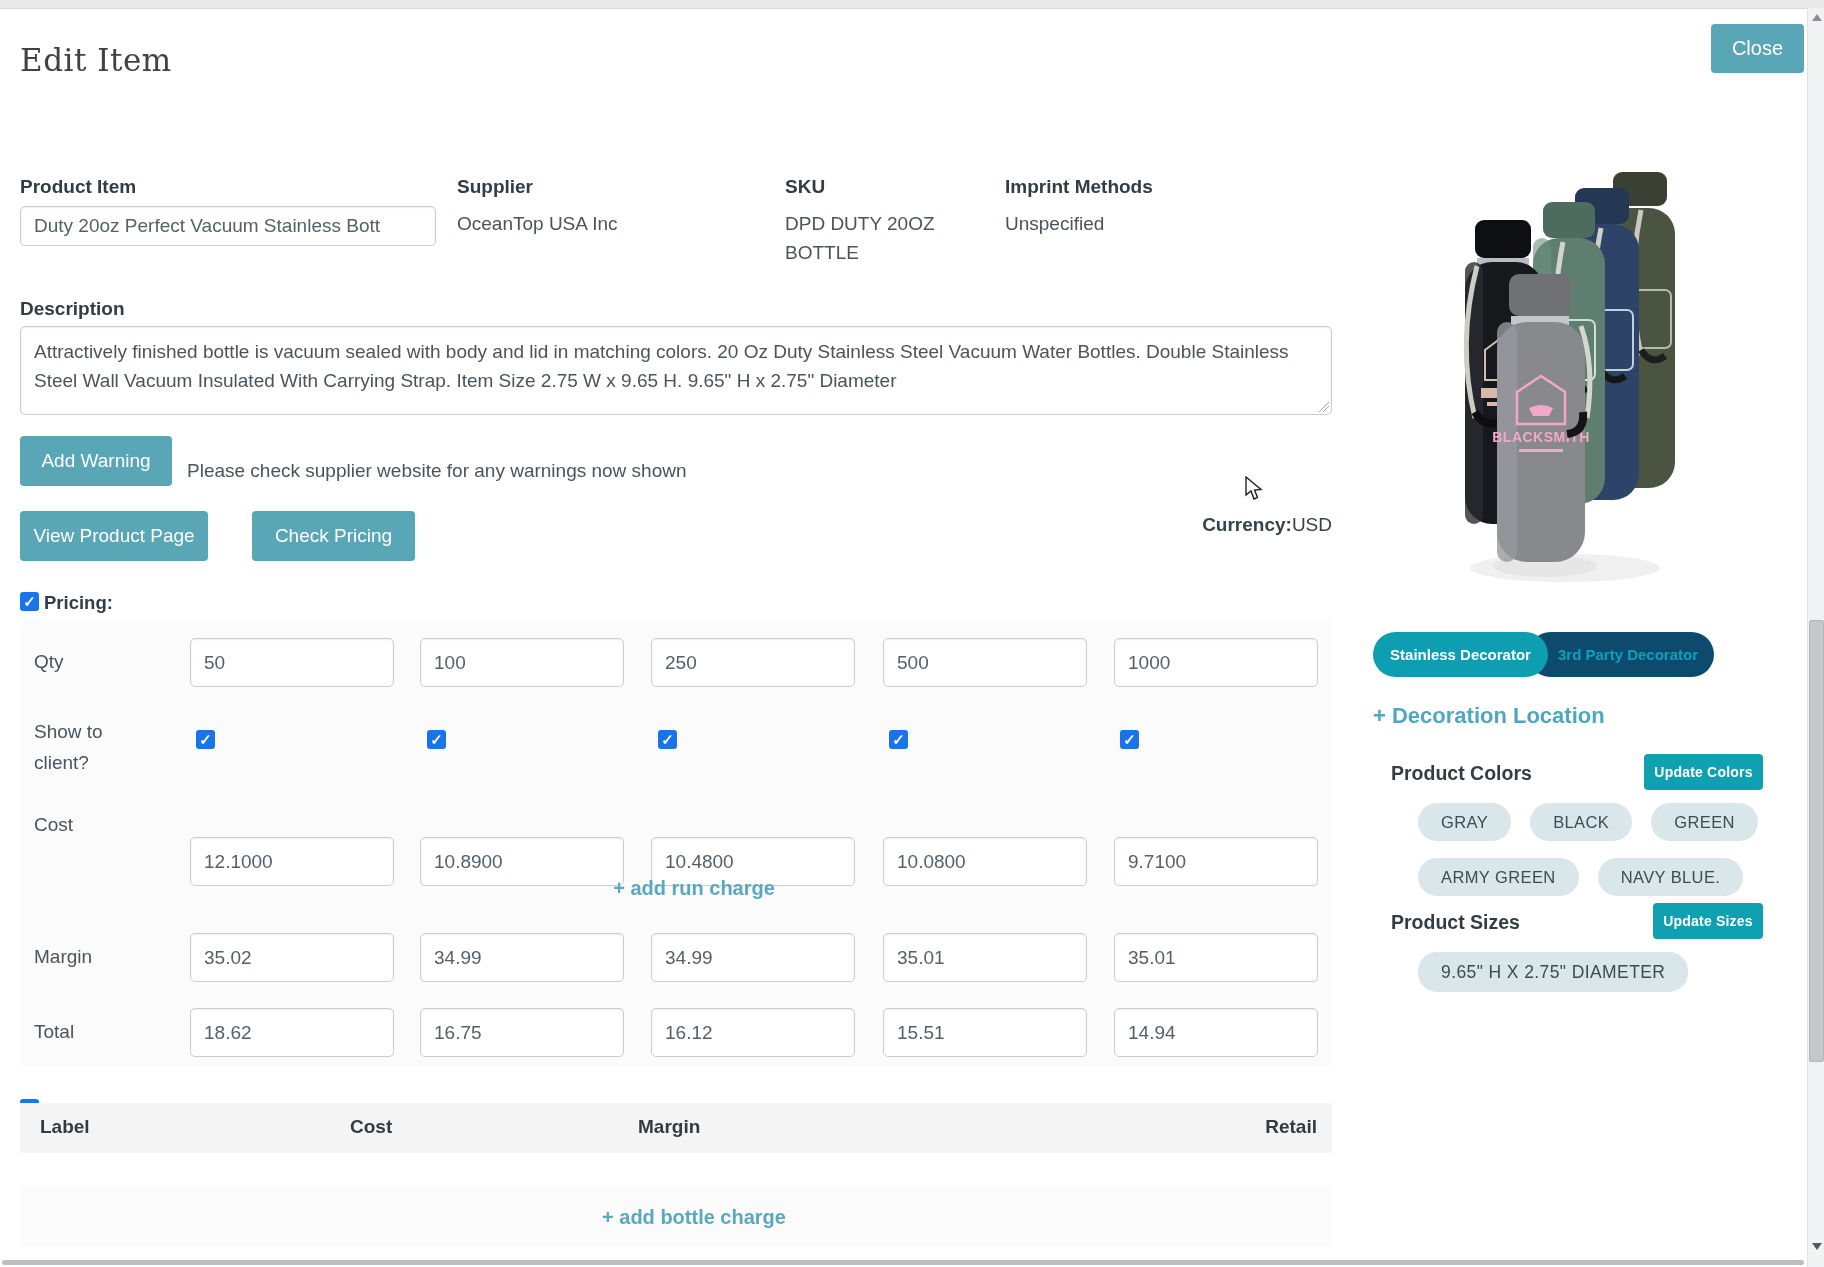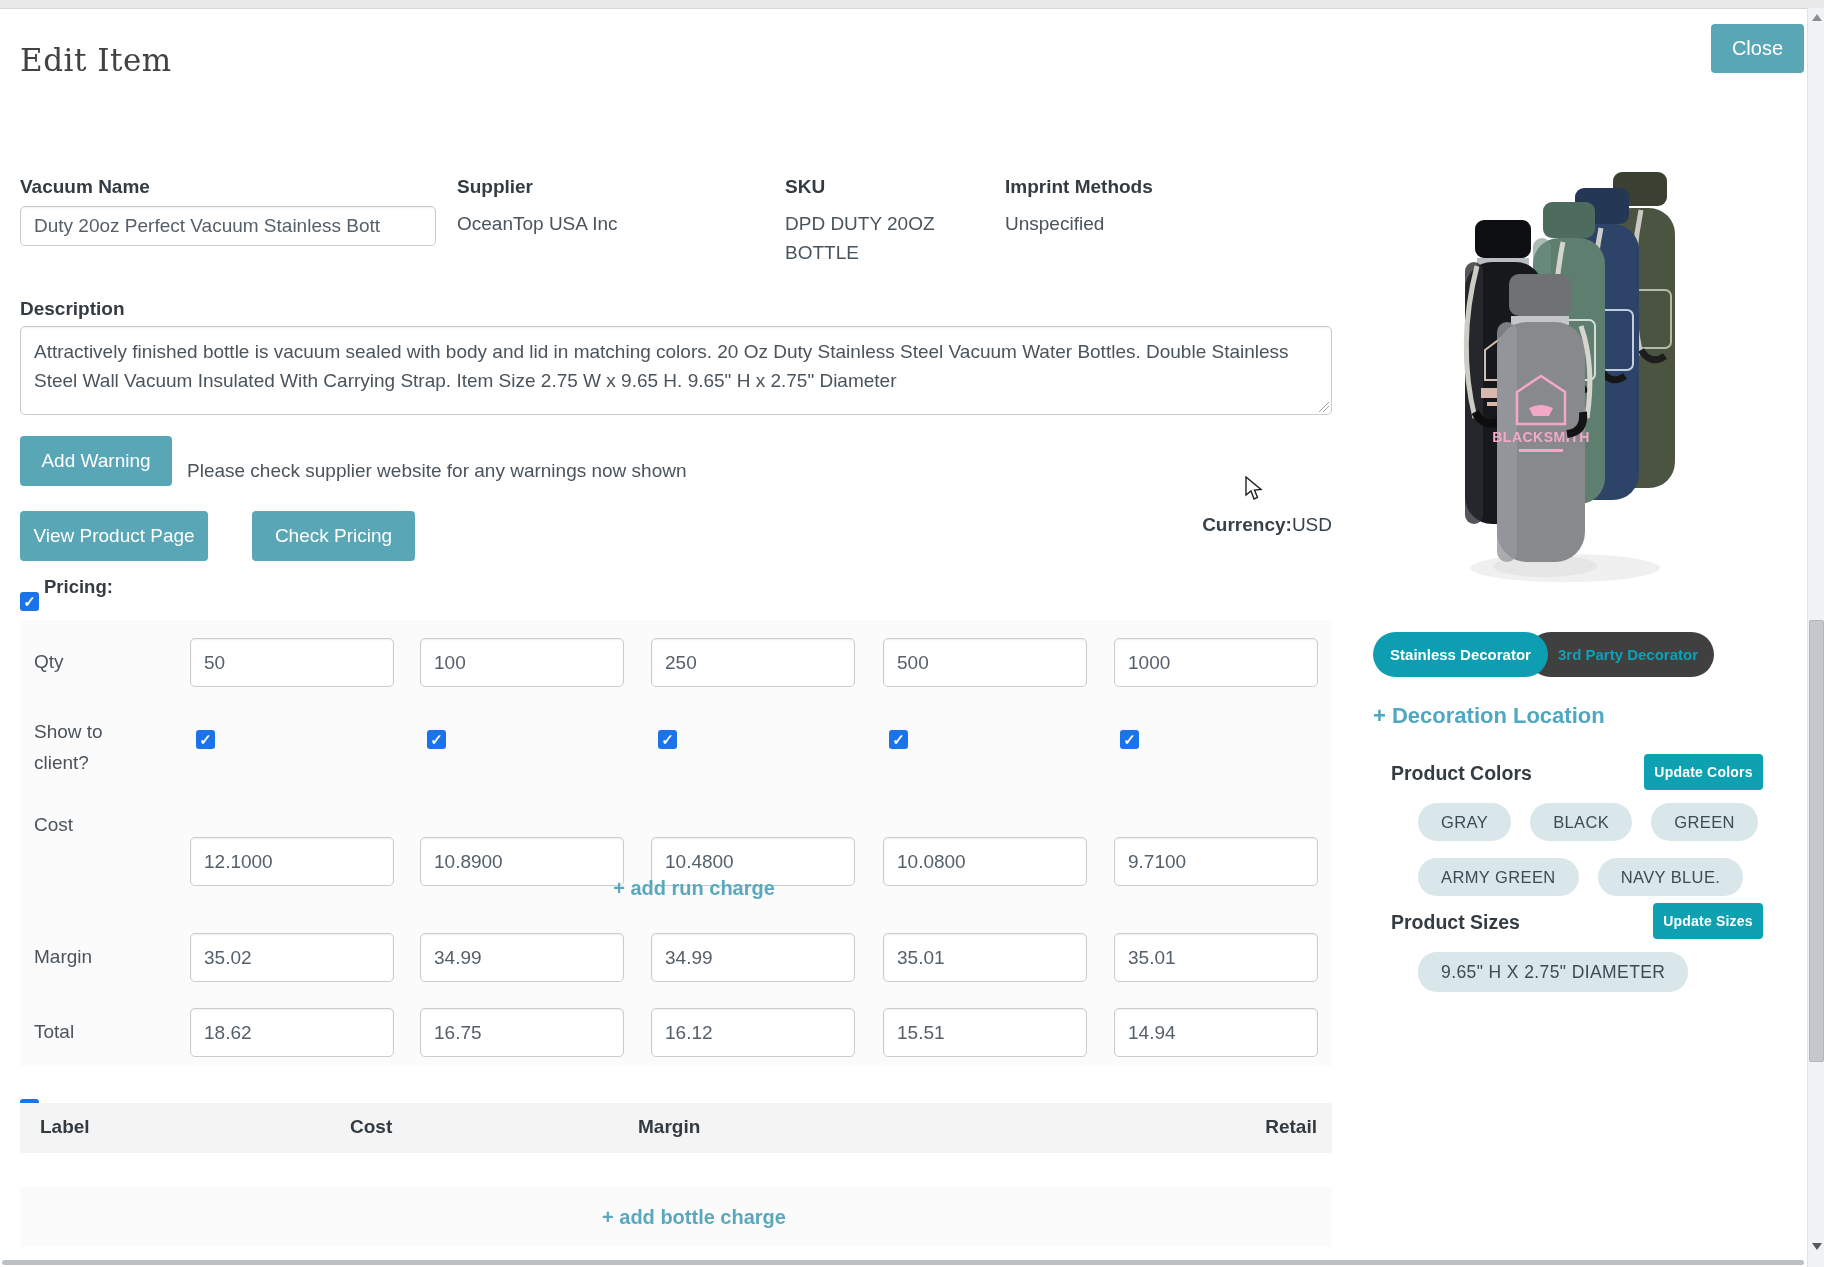--- a/index.html
+++ b/index.html
@@ -47,39 +47,39 @@
 
   .link-teal{color:#5ba8bd;font-weight:700;font-size:20px;cursor:pointer;}
 
   
   .fc-band{left:20px;top:1103px;width:1312px;height:50px;background:#f4f4f4;}
   .fc-head{position:absolute;top:13px;font-size:19px;font-weight:700;color:#333b42;}
 
   
   .tab-pill{height:45px;border-radius:23px;display:flex;align-items:center;justify-content:center;font-size:15px;font-weight:700;cursor:pointer;box-sizing:border-box;}
   .tab-active{background:#0d9fb1;color:#ffffff;}
-  .tab-idle{background:#404040;color:#0aa2b8;}
+  .tab-idle{background:#0c4a6e;color:#0aa2b8;}
   .chip{height:38px;border-radius:19px;background:#d9e6ea;color:#3c4c55;font-size:16.5px;letter-spacing:.4px;display:flex;align-items:center;justify-content:center;padding:0 23px;cursor:default;}
   .chip-row{display:flex;gap:19px;}
   .sec-label{font-size:19.5px;font-weight:700;color:#333c43;}
 </style>
 </head>
 <body>
 
 <div class="abs top-strip"></div>
 <div class="abs vsb-track"></div>
 <div class="abs vsb-thumb"></div>
 <div class="abs arrow-up"></div>
 <div class="abs arrow-down"></div>
 <div class="abs hsb-thumb"></div>
 
 <div class="abs page-title">Edit Item</div>
 <button class="abs btn-teal" style="left:1711px;top:24px;width:93px;height:49px;font-size:20px;">Close</button>
 
-<div class="abs fld-label" style="left:20px;top:176px;">Vacuum Name</div>
+<div class="abs fld-label" style="left:20px;top:176px;">Product Item</div>
 <input class="abs tin" style="left: 20px; top: 206px; width: 416px; height: 40px;" value="Duty 20oz Perfect Vacuum Stainless Bott">
 
 <div class="abs fld-label" style="left:457px;top:176px;">Supplier</div>
 <div class="abs fld-value" style="left:457px;top:210px;">OceanTop USA Inc</div>
 
 <div class="abs fld-label" style="left:785px;top:176px;">SKU</div>
 <div class="abs fld-value" style="left:785px;top:210px;width:180px;">DPD DUTY 20OZ BOTTLE</div>
 
 <div class="abs fld-label" style="left:1005px;top:176px;">Imprint Methods</div>
 <div class="abs fld-value" style="left:1005px;top:210px;">Unspecified</div>
@@ -90,21 +90,21 @@
 
 <button class="abs btn-teal" style="left:20px;top:436px;width:152px;height:50px;">Add Warning</button>
 <div class="abs fld-value" style="left:187px;top:457px;">Please check supplier website for any warnings now shown</div>
 
 <button class="abs btn-teal" style="left:20px;top:511px;width:188px;height:50px;">View Product Page</button>
 <button class="abs btn-teal" style="left:252px;top:511px;width:163px;height:50px;">Check Pricing</button>
 
 <div class="abs" style="top:514px;right:492px;font-size:19px;color:#37424a;"><b>Currency:</b><span>USD</span></div>
 
 <span class="cbx" style="left:20px;top:592px;"></span>
-<div class="abs fld-label" style="left:44px;top:576px;font-size:18.5px;">Pricing:</div>
+<div class="abs fld-label" style="left:44px;top:592px;font-size:18.5px;">Pricing:</div>
 
 <div class="abs" style="left:20px;top:620px;width:1312px;height:446px;background:#fbfbfb;"></div>
 
 <div class="abs row-label" style="top:651px;">Qty</div>
 <div class="abs row-label" style="top:716px;line-height:31px;"><span>Show to</span><br><span>client?</span></div>
 <div class="abs row-label" style="top:814px;">Cost</div>
 <div class="abs row-label" style="top:946px;">Margin</div>
 <div class="abs row-label" style="top:1021px;">Total</div>
 
 <input class="tin grid-in c0 r-qty" value="50" style="">

